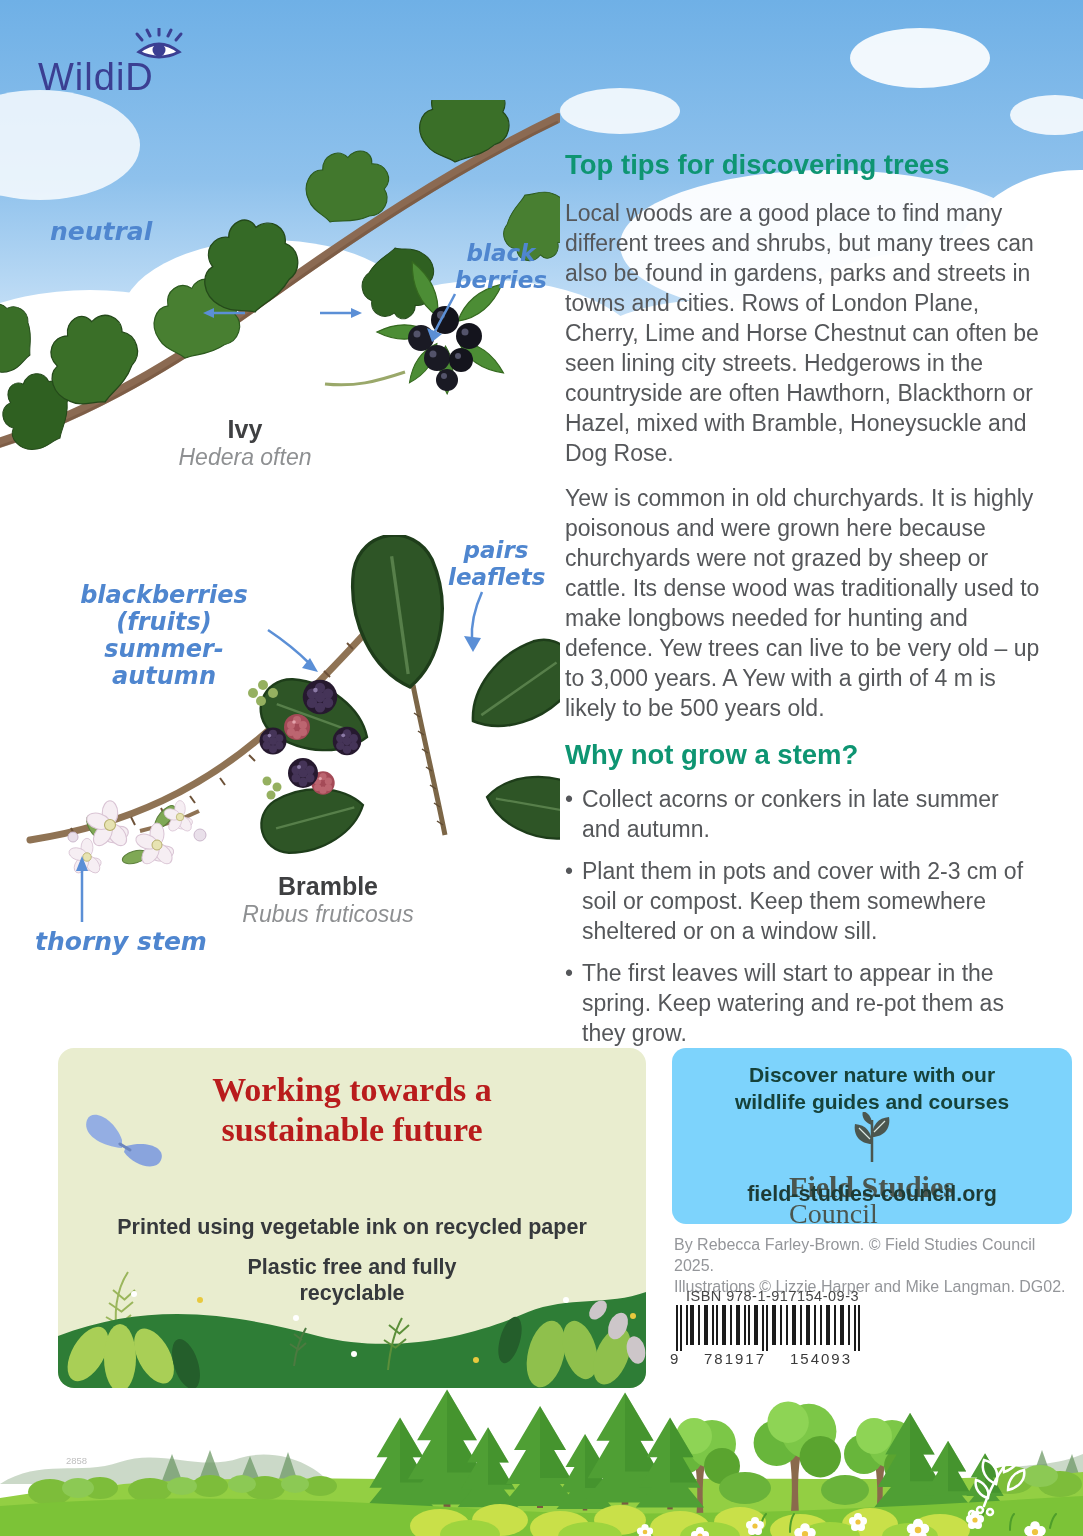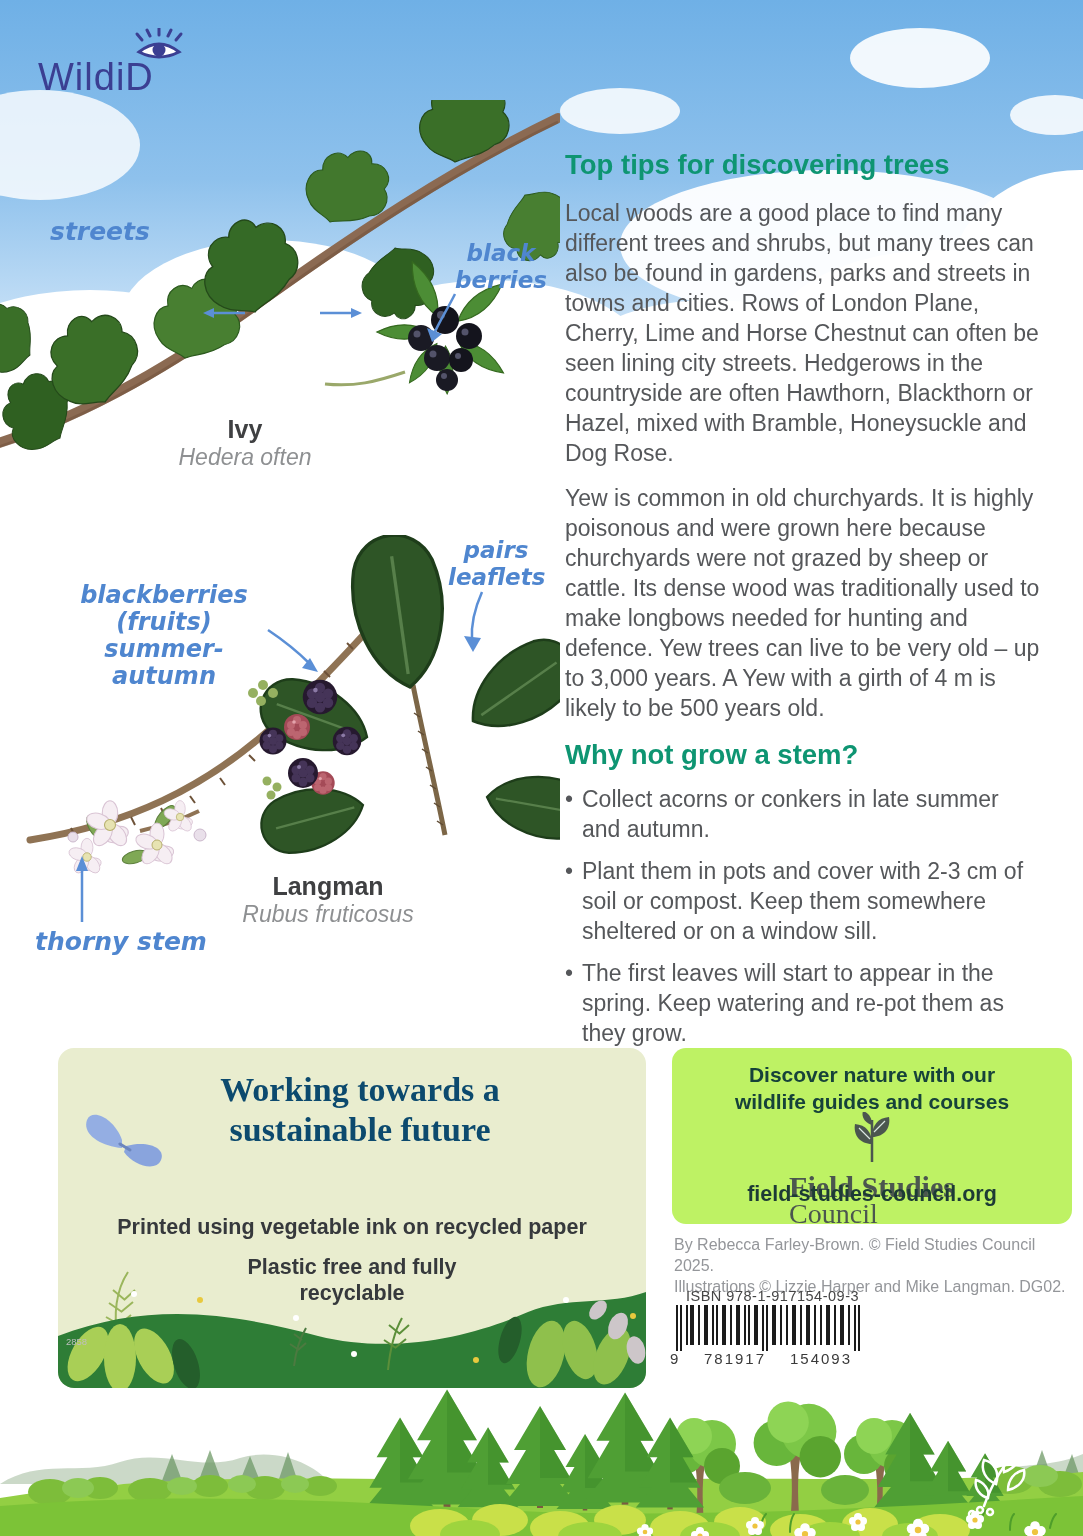--- a/index.html
+++ b/index.html
@@ -27,44 +27,44 @@
            font-size:23px;line-height:30px;color:#55575a;}
   .article .h1{font-size:27.5px;line-height:33px;font-weight:bold;color:#0e9572;margin:0 0 17px 0;}
   .article p{margin:0 0 15px 0;}
   .article .h2{margin:6px 0 13px 0;}
   .bullet{display:flex;margin-bottom:12px;}
   .bullet .dot{width:17px;flex:none;}
 
   
   .green-box{position:absolute;left:58px;top:1048px;width:588px;height:340px;
              background:#e9edcf;border-radius:16px;overflow:hidden;}
-  .green-box .gb-head{position:absolute;left:8px;top:22px;width:100%;text-align:center;
-             font-family:"Liberation Serif",serif;font-weight:bold;color:#0c4a6e;
+  .green-box .gb-head{position:absolute;left:0;top:22px;width:100%;text-align:center;
+             font-family:"Liberation Serif",serif;font-weight:bold;color:#b91c1c;
              font-size:34px;line-height:40px;}
   .gb-line{position:absolute;left:0;width:100%;text-align:center;color:#36393c;
            font-weight:600;font-size:21.5px;line-height:26px;}
   .teal-box{position:absolute;left:672px;top:1048px;width:400px;height:176px;
-            background:#bef264;border-radius:14px;}
+            background:#7dd3fc;border-radius:14px;}
   .tb-tagline{position:absolute;left:0;top:13px;width:100%;text-align:center;
               color:#16423a;font-weight:600;font-size:21px;line-height:27px;}
   .fsc-row{position:absolute;left:0;top:64px;width:100%;display:flex;
            justify-content:center;align-items:center;gap:9px;flex-direction:column;}
   .fsc-name{font-family:"Liberation Serif",serif;color:#4b564f;text-align:left;}
   .fsc-n1{font-size:30px;line-height:28px;font-weight:bold;}
   .fsc-n2{font-size:28px;line-height:26px;}
   .tb-site{position:absolute;left:0;top:134px;width:100%;text-align:center;
            color:#1d3b35;font-weight:bold;font-size:21.5px;}
 
   .credits{position:absolute;left:674px;top:1234px;width:402px;
            font-size:16px;line-height:21px;color:#94969a;}
   .isbn{position:absolute;left:674px;top:1288px;width:230px;color:#454545;}
   .isbn-label{position:absolute;left:12px;top:0;font-size:14.5px;letter-spacing:.5px;}
   .isbn-digits{position:absolute;top:62px;left:0;width:200px;font-size:15px;color:#3a3a3a;}
   .isbn-digits span{position:absolute;top:0;letter-spacing:2px;}
-  .print-code{position:absolute;left:66px;top:1336px;font-size:9.5px;color:#bfbfbf;}
+  .print-code{position:absolute;left:66px;top:1455px;font-size:9.5px;color:#bfbfbf;}
 </style>
 </head>
 <body>
 
 <div class="page">
 
   <div class="sky">
     <div class="cloud" style="left:-60px;top:90px;width:200px;height:110px;opacity:.8"></div>
     <div class="cloud" style="left:560px;top:88px;width:120px;height:46px;opacity:.85"></div>
     <div class="cloud" style="left:850px;top:28px;width:140px;height:60px;opacity:.9"></div>
@@ -143,21 +143,21 @@
             <circle cx="-3" cy="-4" r="3" fill="#53536a"></circle>
           </g>
         <g transform="translate(2,48)">
             <circle r="11" fill="#1a1a24"></circle>
             <circle cx="-3" cy="-4" r="3" fill="#53536a"></circle>
           </g>
       </g>
     </g>
   </svg>
 
-  <div class="note abs" style="left:50px;top:218px;font-size:25px">streets</div>
+  <div class="note abs" style="left:50px;top:218px;font-size:25px">neutral</div>
   <svg class="abs" style="left:203px;top:307px" width="44" height="12">
     <path d="M42,6 L8,6" stroke="#5b8fd6" stroke-width="2.5" fill="none"></path>
       <path d="M11,1 L0,6 L11,11 Z" fill="#5b8fd6"></path>
     </svg>
   <svg class="abs" style="left:318px;top:307px" width="44" height="12">
     <path d="M2,6 L36,6" stroke="#5b8fd6" stroke-width="2.5" fill="none"></path>
       <path d="M33,1 L44,6 L33,11 Z" fill="#5b8fd6"></path>
     </svg>
   <div class="note pre abs" style="left:455px;top:240px;width:92px;text-align:center">black
 berries</div>
@@ -283,21 +283,21 @@
 leaflets</div>
   <svg class="abs" style="left:460px;top:590px" width="30" height="64">
     <path d="M22,2 C14,20 11,36 12,50" stroke="#5b8fd6" stroke-width="2.5" fill="none"></path>
       <path d="M4,46 L13,62 L21,48 Z" fill="#5b8fd6"></path>
     </svg>
   <div class="note abs" style="left:35px;top:928px;font-size:25px">thorny stem</div>
   <svg class="abs" style="left:74px;top:854px" width="16" height="72">
     <path d="M8,68 L8,14" stroke="#5b8fd6" stroke-width="2.5" fill="none"></path>
       <path d="M2,17 L8,2 L14,17 Z" fill="#5b8fd6"></path>
     </svg>
-  <div class="plant-name abs" style="left:228px;top:872px;width:200px">Langman</div>
+  <div class="plant-name abs" style="left:228px;top:872px;width:200px">Bramble</div>
   <div class="plant-latin abs" style="left:228px;top:901px;width:200px">Rubus fruticosus</div>
 
   <div class="article">
     <div class="h1">Top tips for discovering trees</div>
     <p>Local woods are a good place to find many different trees and shrubs, but many trees can also be found in gardens, parks and streets in towns and cities. Rows of London Plane, Cherry, Lime and Horse Chestnut can often be seen lining city streets. Hedgerows in the countryside are often Hawthorn, Blackthorn or Hazel, mixed with Bramble, Honeysuckle and Dog Rose.</p>
     <p>Yew is common in old churchyards. It is highly poisonous and were grown here because churchyards were not grazed by sheep or cattle. Its dense wood was traditionally used to make longbows needed for hunting and defence. Yew trees can live to be very old – up to 3,000 years. A Yew with a girth of 4 m is likely to be 500 years old.</p>
     <div class="h1 h2">Why not grow a stem?</div>
     <div class="bullet">
       <span class="dot">•</span>
       <span>Collect acorns or conkers in late summer and autumn.</span>

